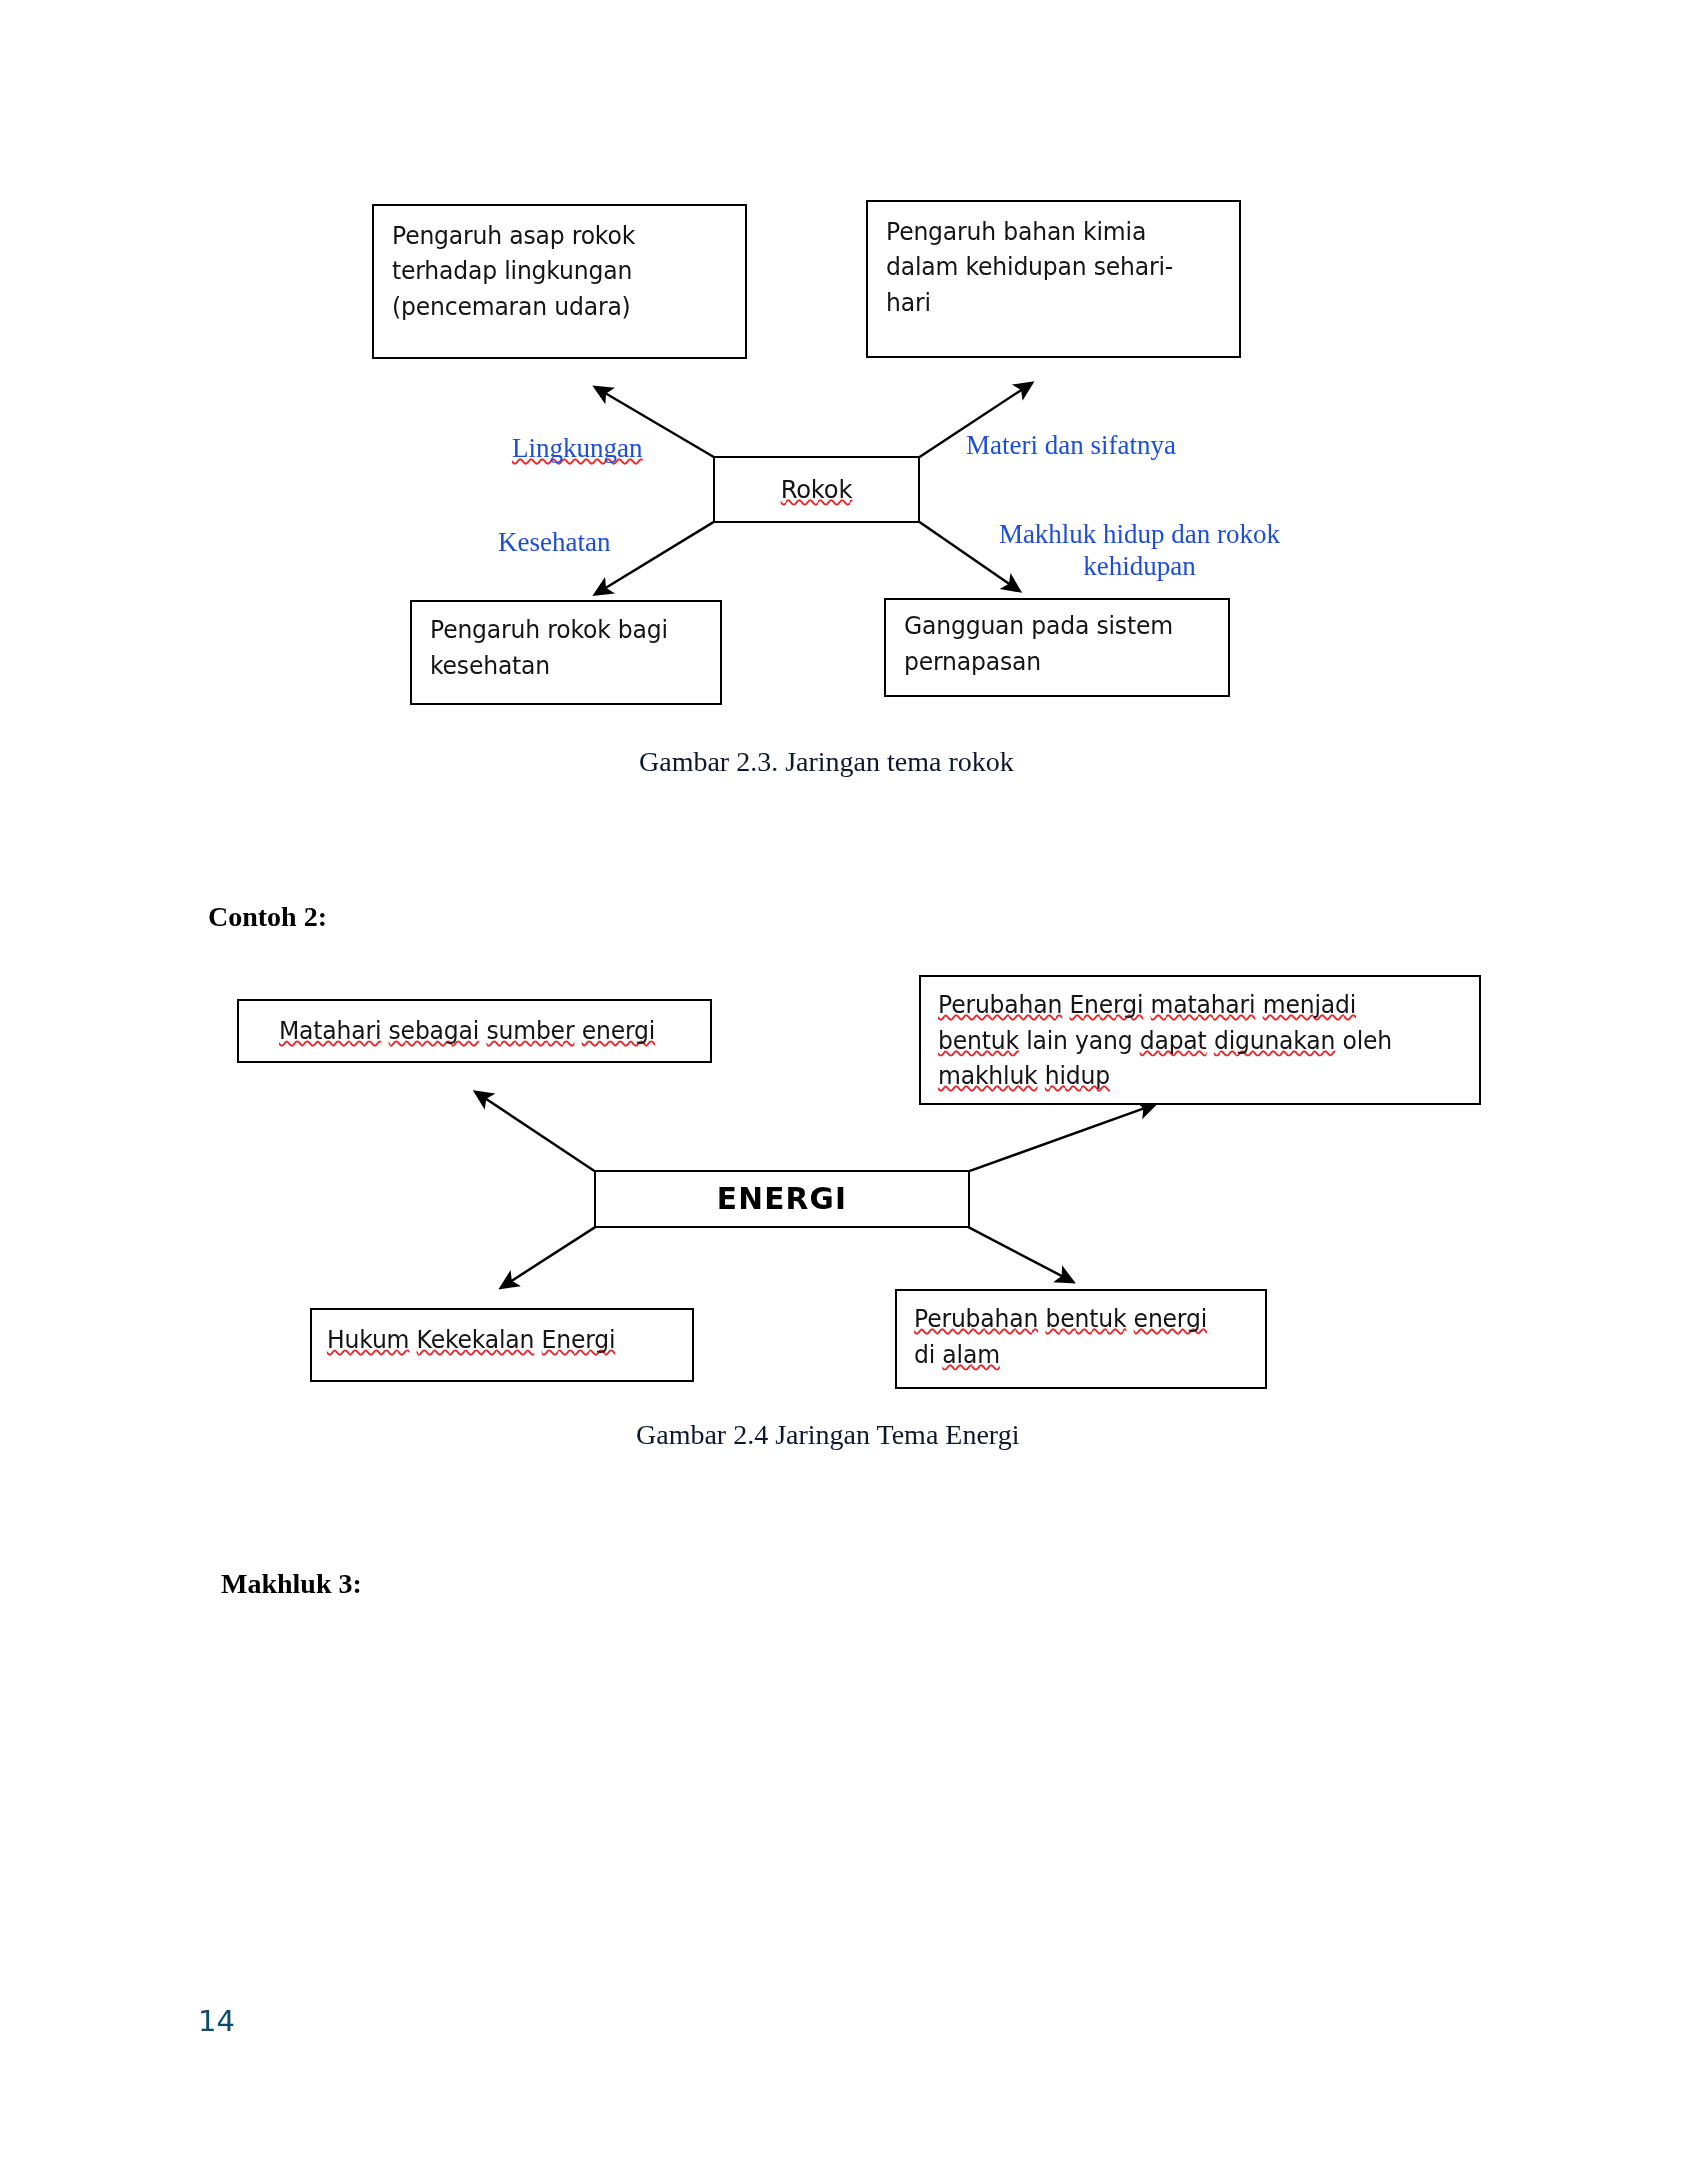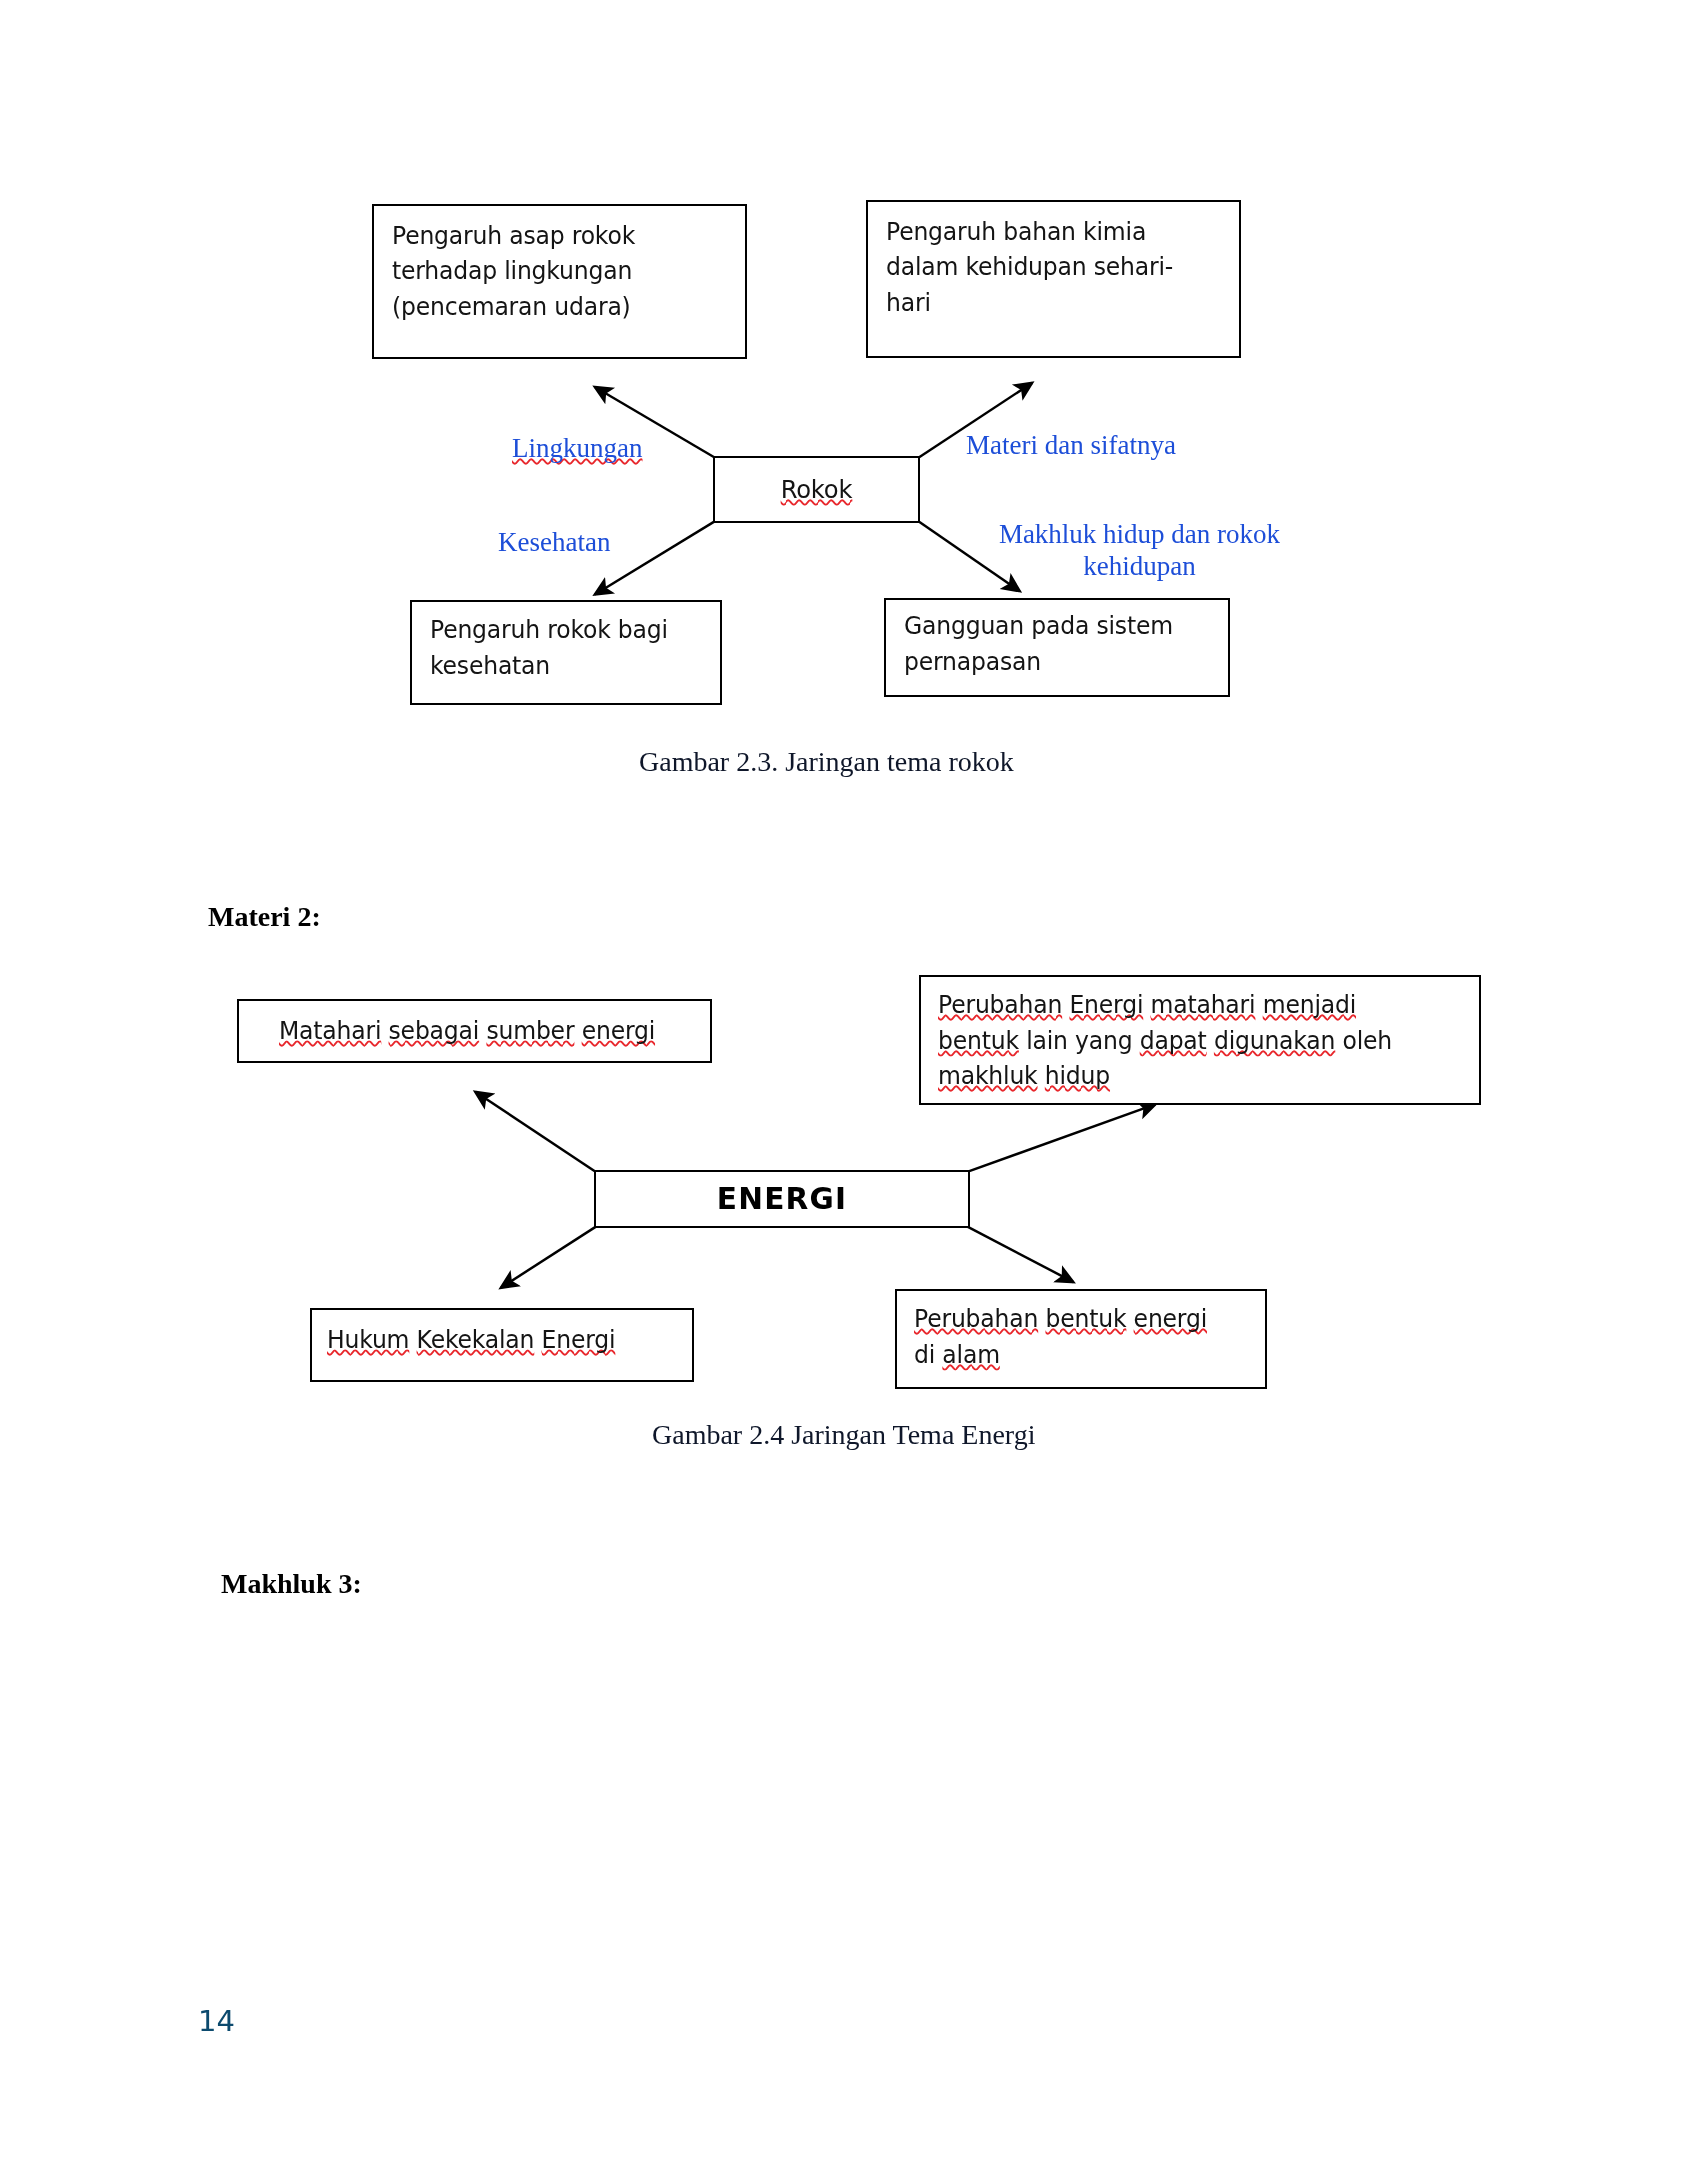--- a/index.html
+++ b/index.html
@@ -156,21 +156,21 @@
       <span>Kesehatan</span>
     </div>
 
     <div class="edge-label two-line" style="left:958px; top:519px; width:363px;">
       <span>Makhluk hidup dan rokok kehidupan</span>
     </div>
   </div>
 
   <div class="caption" style="left:639px; top:746px;">Gambar 2.3. Jaringan tema rokok</div>
 
-  <div class="section-head" style="left:208px; top:901px;">Materi 2:</div>
+  <div class="section-head" style="left:208px; top:901px;">Contoh 2:</div>
 
   <div class="diagram" style="left:0; top:0; width:1687px; height:1401px;">
 
     <svg class="links" width="1687" height="1401" viewBox="0 0 2048 1700">
 
       <line x1="723" y1="1422" x2="577" y2="1325" stroke="#000" stroke-width="3" marker-end="url(#ah)"></line>
       <line x1="1175" y1="1422" x2="1403" y2="1340" stroke="#000" stroke-width="3" marker-end="url(#ah)"></line>
       <line x1="723" y1="1489" x2="608" y2="1563" stroke="#000" stroke-width="3" marker-end="url(#ah)"></line>
       <line x1="1175" y1="1489" x2="1303" y2="1556" stroke="#000" stroke-width="3" marker-end="url(#ah)"></line>
     </svg>
@@ -189,20 +189,20 @@
 
     <div class="node-box" style="left:310px; top:1308px; width:384px; height:74px;">
         <div class="node-text" style="left:15px; top:12.4px;"><span class="sp">Hukum</span> <span class="sp">Kekekalan</span> <span class="sp">Energi</span></div>
     </div>
 
     <div class="node-box" style="left:895px; top:1289px; width:372px; height:100px;">
         <div class="node-text" style="left:16.5px; right:10px; top:10px;"><span class="sp">Perubahan</span> <span class="sp">bentuk</span> <span class="sp">energi</span> <span>di</span> <span class="sp">alam</span></div>
     </div>
   </div>
 
-  <div class="caption" style="left:636px; top:1419px;margin-left:16px;">Gambar 2.4 Jaringan Tema Energi</div>
+  <div class="caption" style="left:636px; top:1419px;">Gambar 2.4 Jaringan Tema Energi</div>
 
   <div class="section-head" style="left:221px; top:1568px;">Makhluk 3:</div>
 
   <div class="folio" style="left:198px; top:2004px;">14</div>
 
 </div>
 
 
 </body></html>

